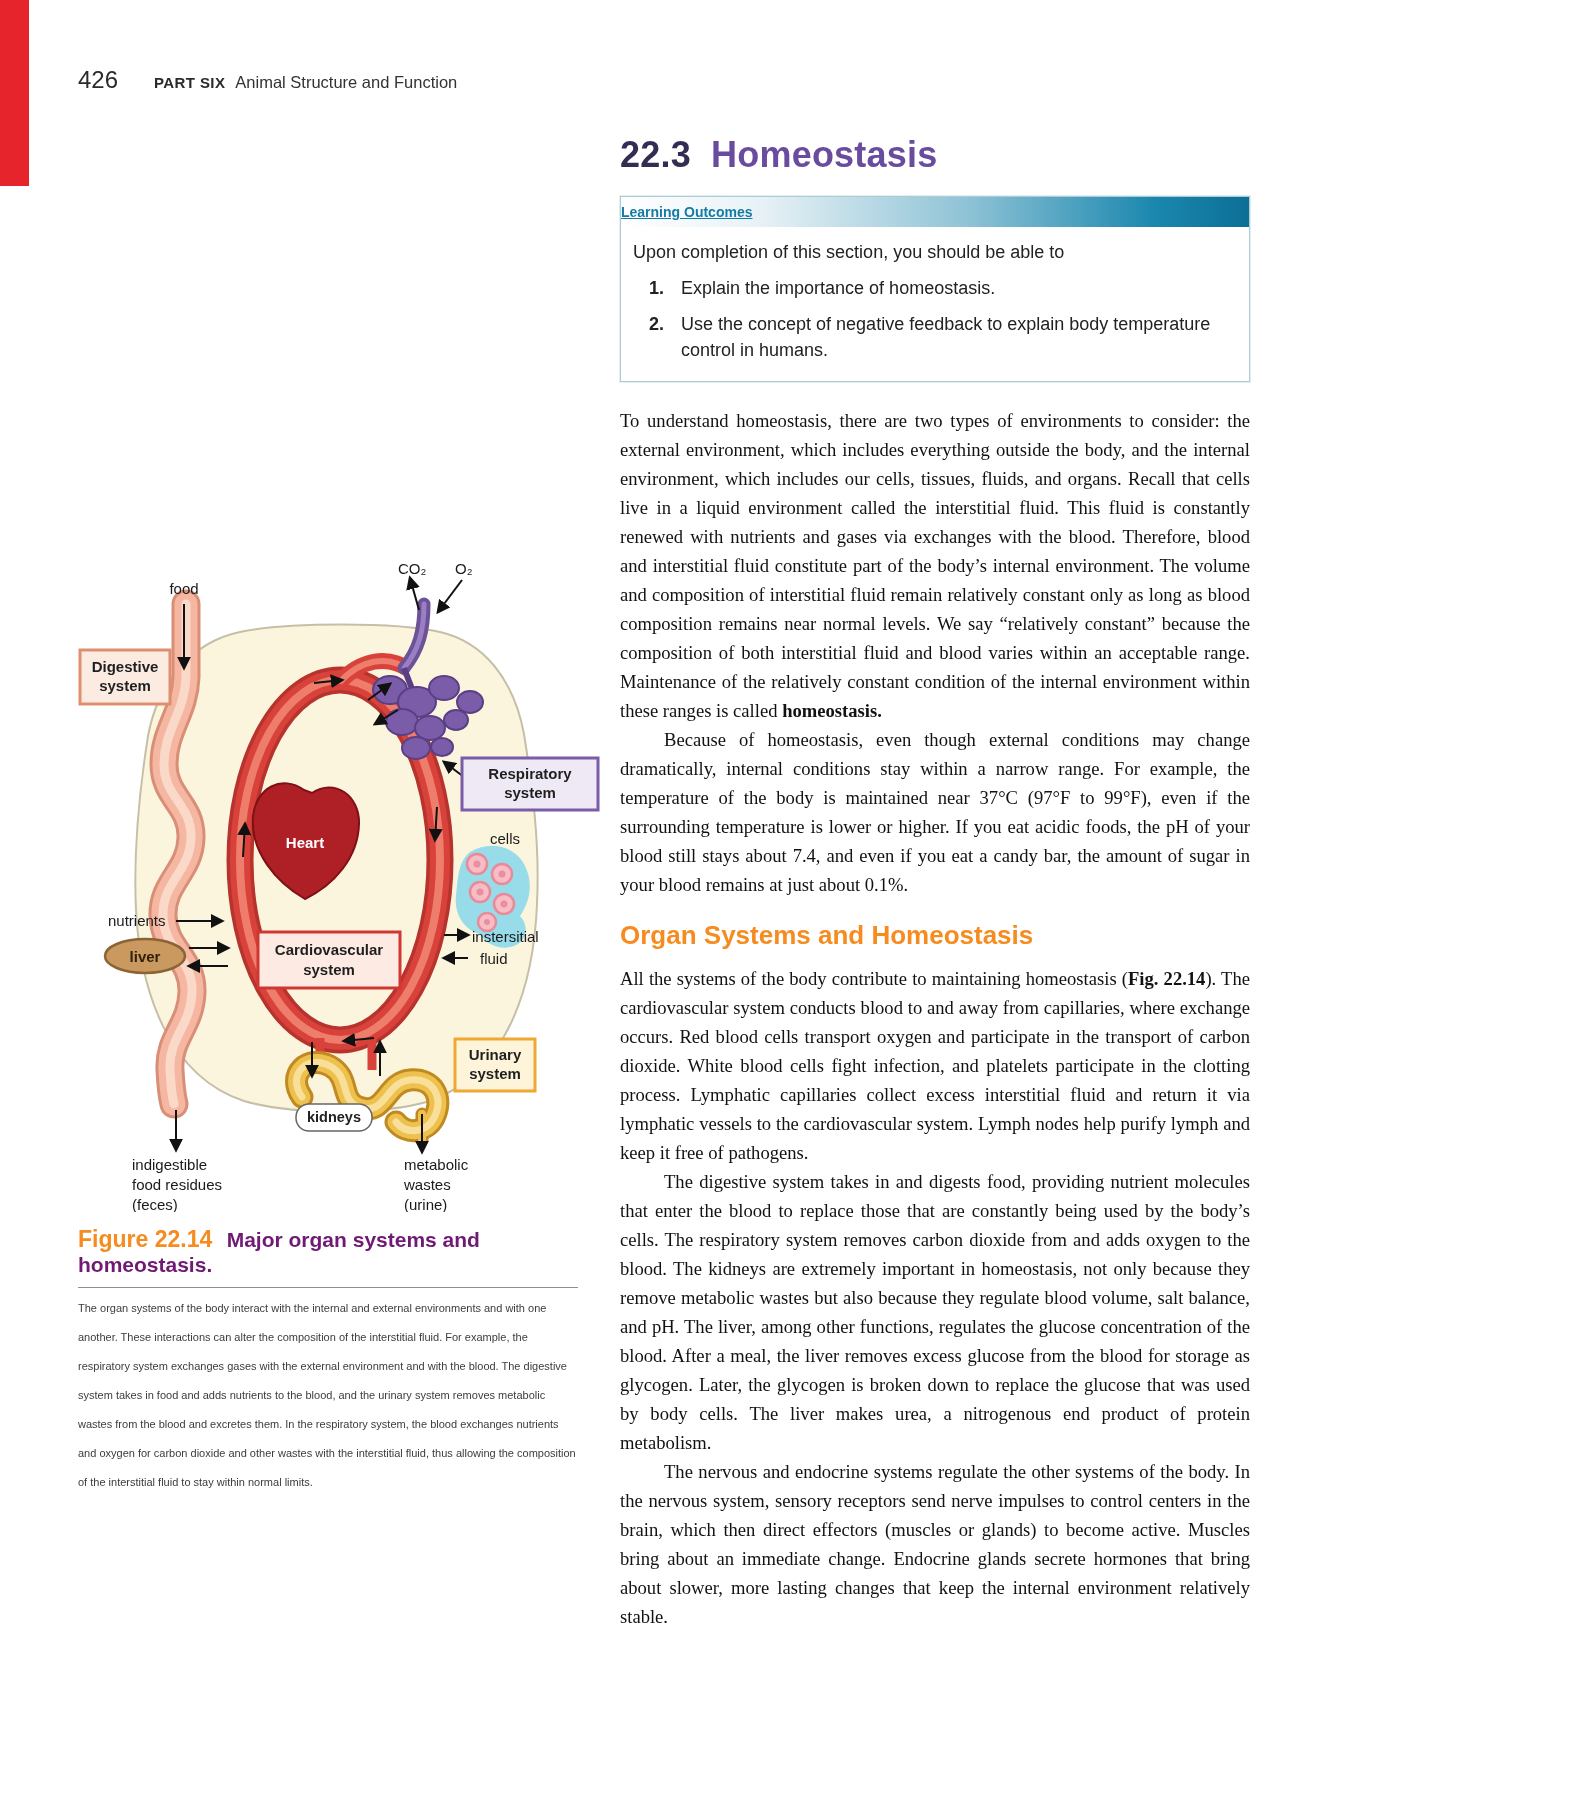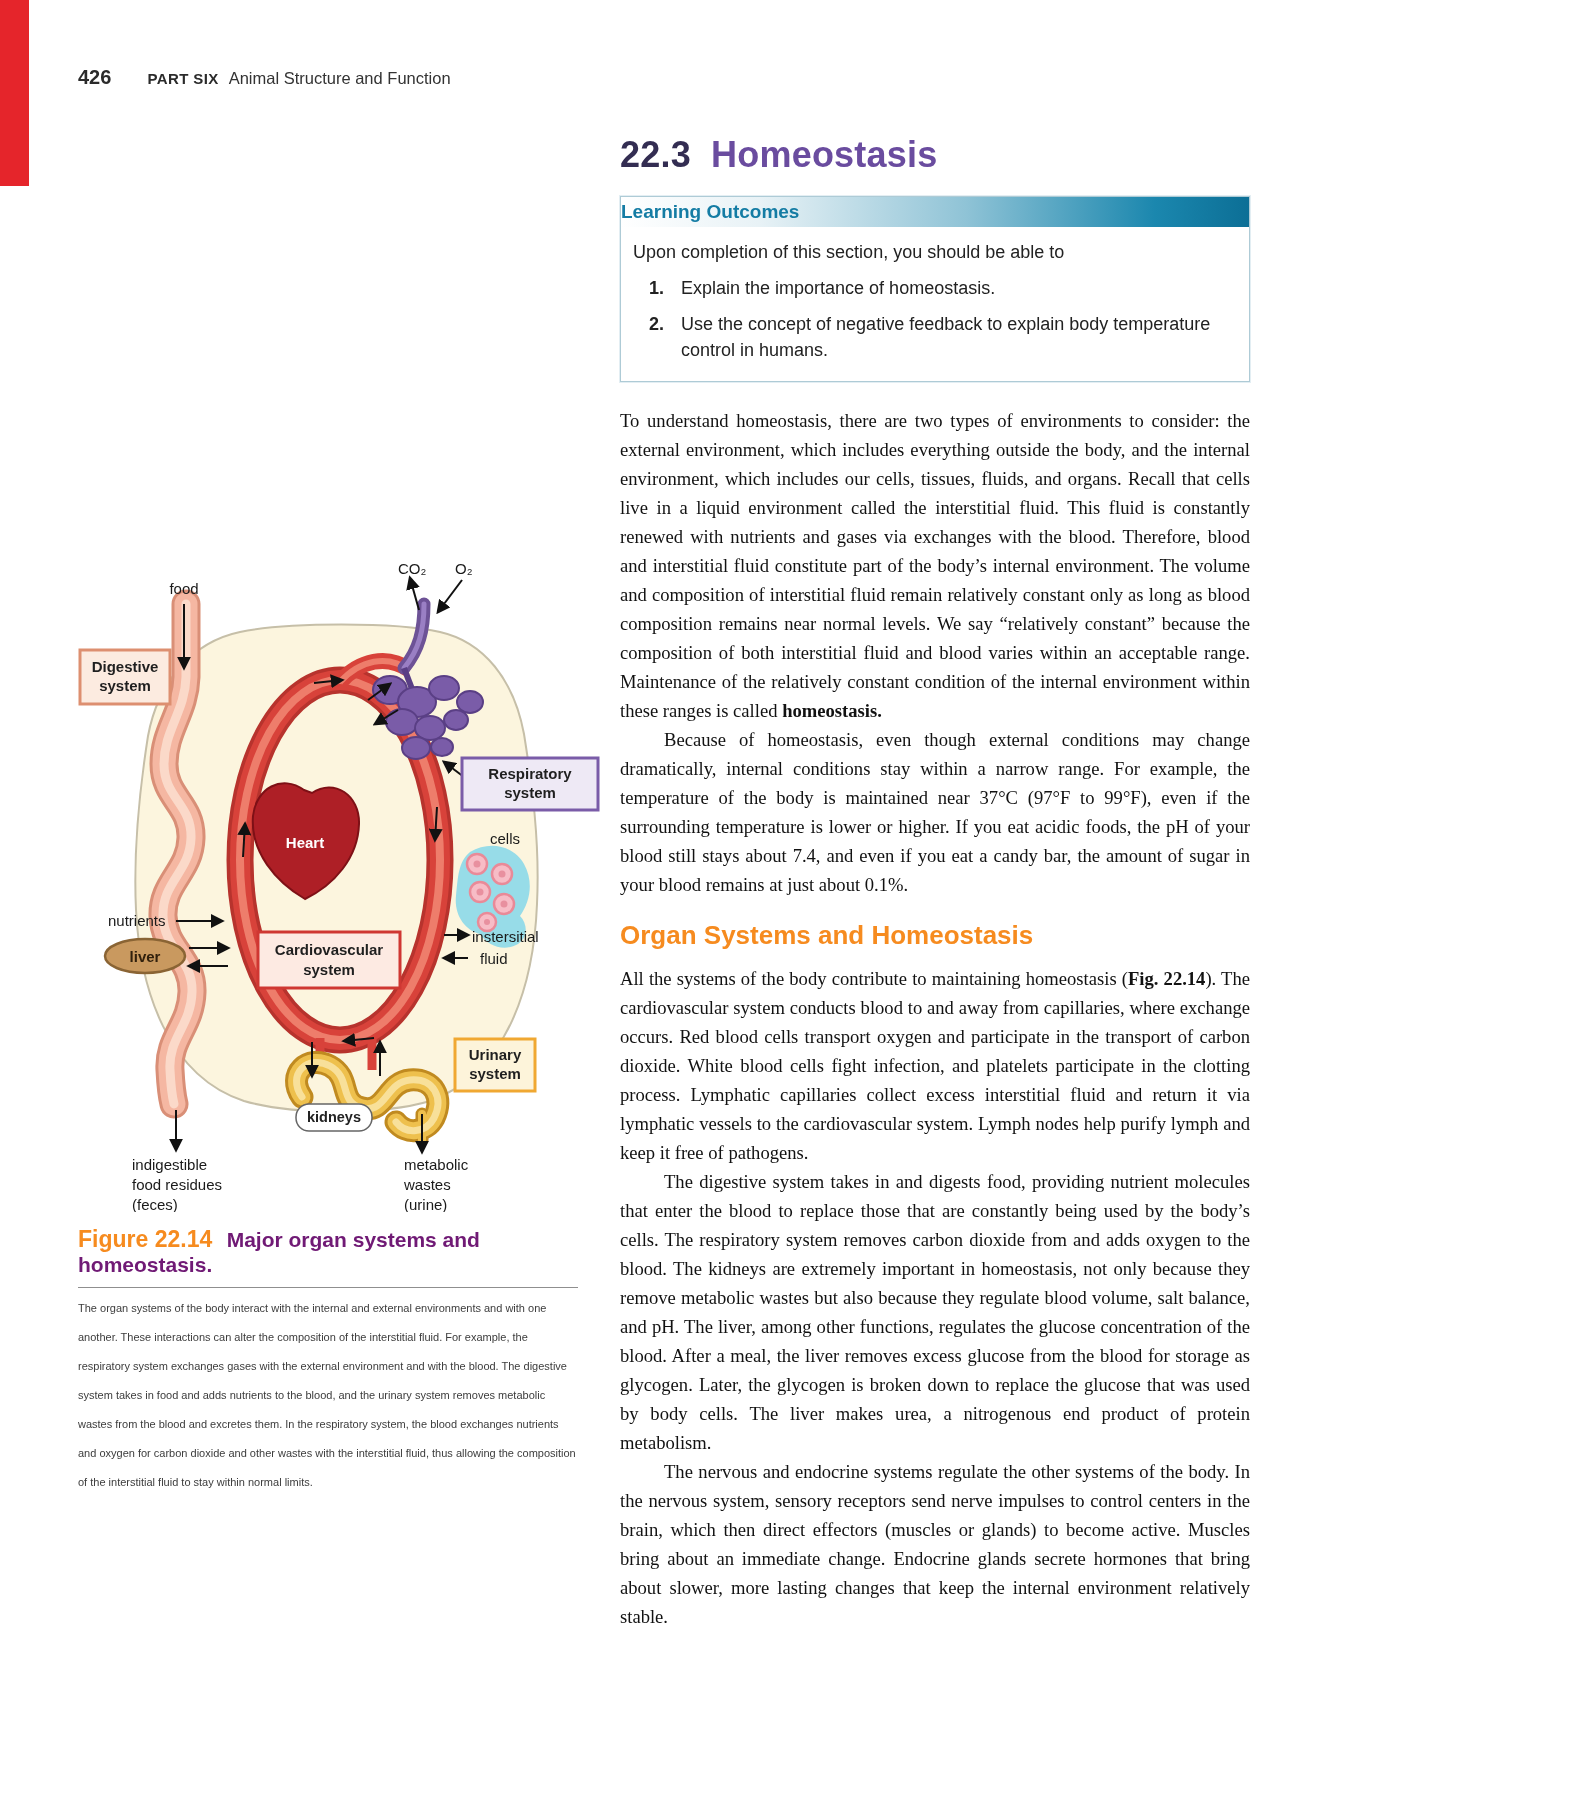--- a/index.html
+++ b/index.html
@@ -7,34 +7,34 @@
     position:relative;width:1593px;height:1800px;background:#ffffff;
     font-family:"Liberation Sans",sans-serif;overflow:hidden;
   }
   .abs{position:absolute;}
 
   
   .red-stripe{left:0;top:0;width:29px;height:186px;background:#e5252b;}
 
   
   .run-head{left:78px;top:66px;display:flex;align-items:baseline;color:#2b2b2b;}
-  .pg-num{font-weight:bold;font-size:20px;}
+  .pg-num{font-weight:normal;font-size:24px;}
   .part-label{font-weight:bold;font-size:15px;letter-spacing:.4px;margin-left:36px;}
   .part-title{font-size:16.5px;margin-left:10px;color:#333;}
 
   
   .right-col{left:620px;top:118px;width:630px;}
   .sec-head{font-size:36px;font-weight:bold;margin:16px 0 20px 0;letter-spacing:.2px;}
   .sec-num{color:#332d52;}
   .sec-title{color:#6a4c9f;margin-left:10px;}
 
   .lo-box{border:1px solid #aecbd6;background:#fff;box-shadow:0 0 0 1px #e3eef3;}
   .lo-bar{height:30px;display:flex;align-items:center;
     background:linear-gradient(90deg,#ffffff 0%,#e8f2f6 22%,#8fc3d6 55%,#1b87ae 85%,#0c6f96 100%);}
-  .lo-title{color:#147ca4;font-weight:bold;font-size:19px;padding-left:0;}
+  .lo-title{color:#147ca4;font-weight:bold;font-size:14px;padding-left:0;text-decoration:underline;}
   .lo-body{padding:12px 28px 18px 12px;font-size:18px;color:#222;line-height:1.45;}
   .lo-item{display:flex;margin-top:10px;}
   .lo-num{font-weight:bold;flex:none;width:32px;margin-left:16px;}
   .lo-text{flex:1;max-width:540px;}
 
   .article{margin-top:24px;font-family:"Liberation Serif",serif;font-size:18.6px;
     line-height:29px;color:#121212;text-align:justify;}
   .article p{margin:0;}
   .ind{text-indent:44px;}
   .h2-orange{font-family:"Liberation Sans",sans-serif;color:#f68b1f;font-size:26px;

